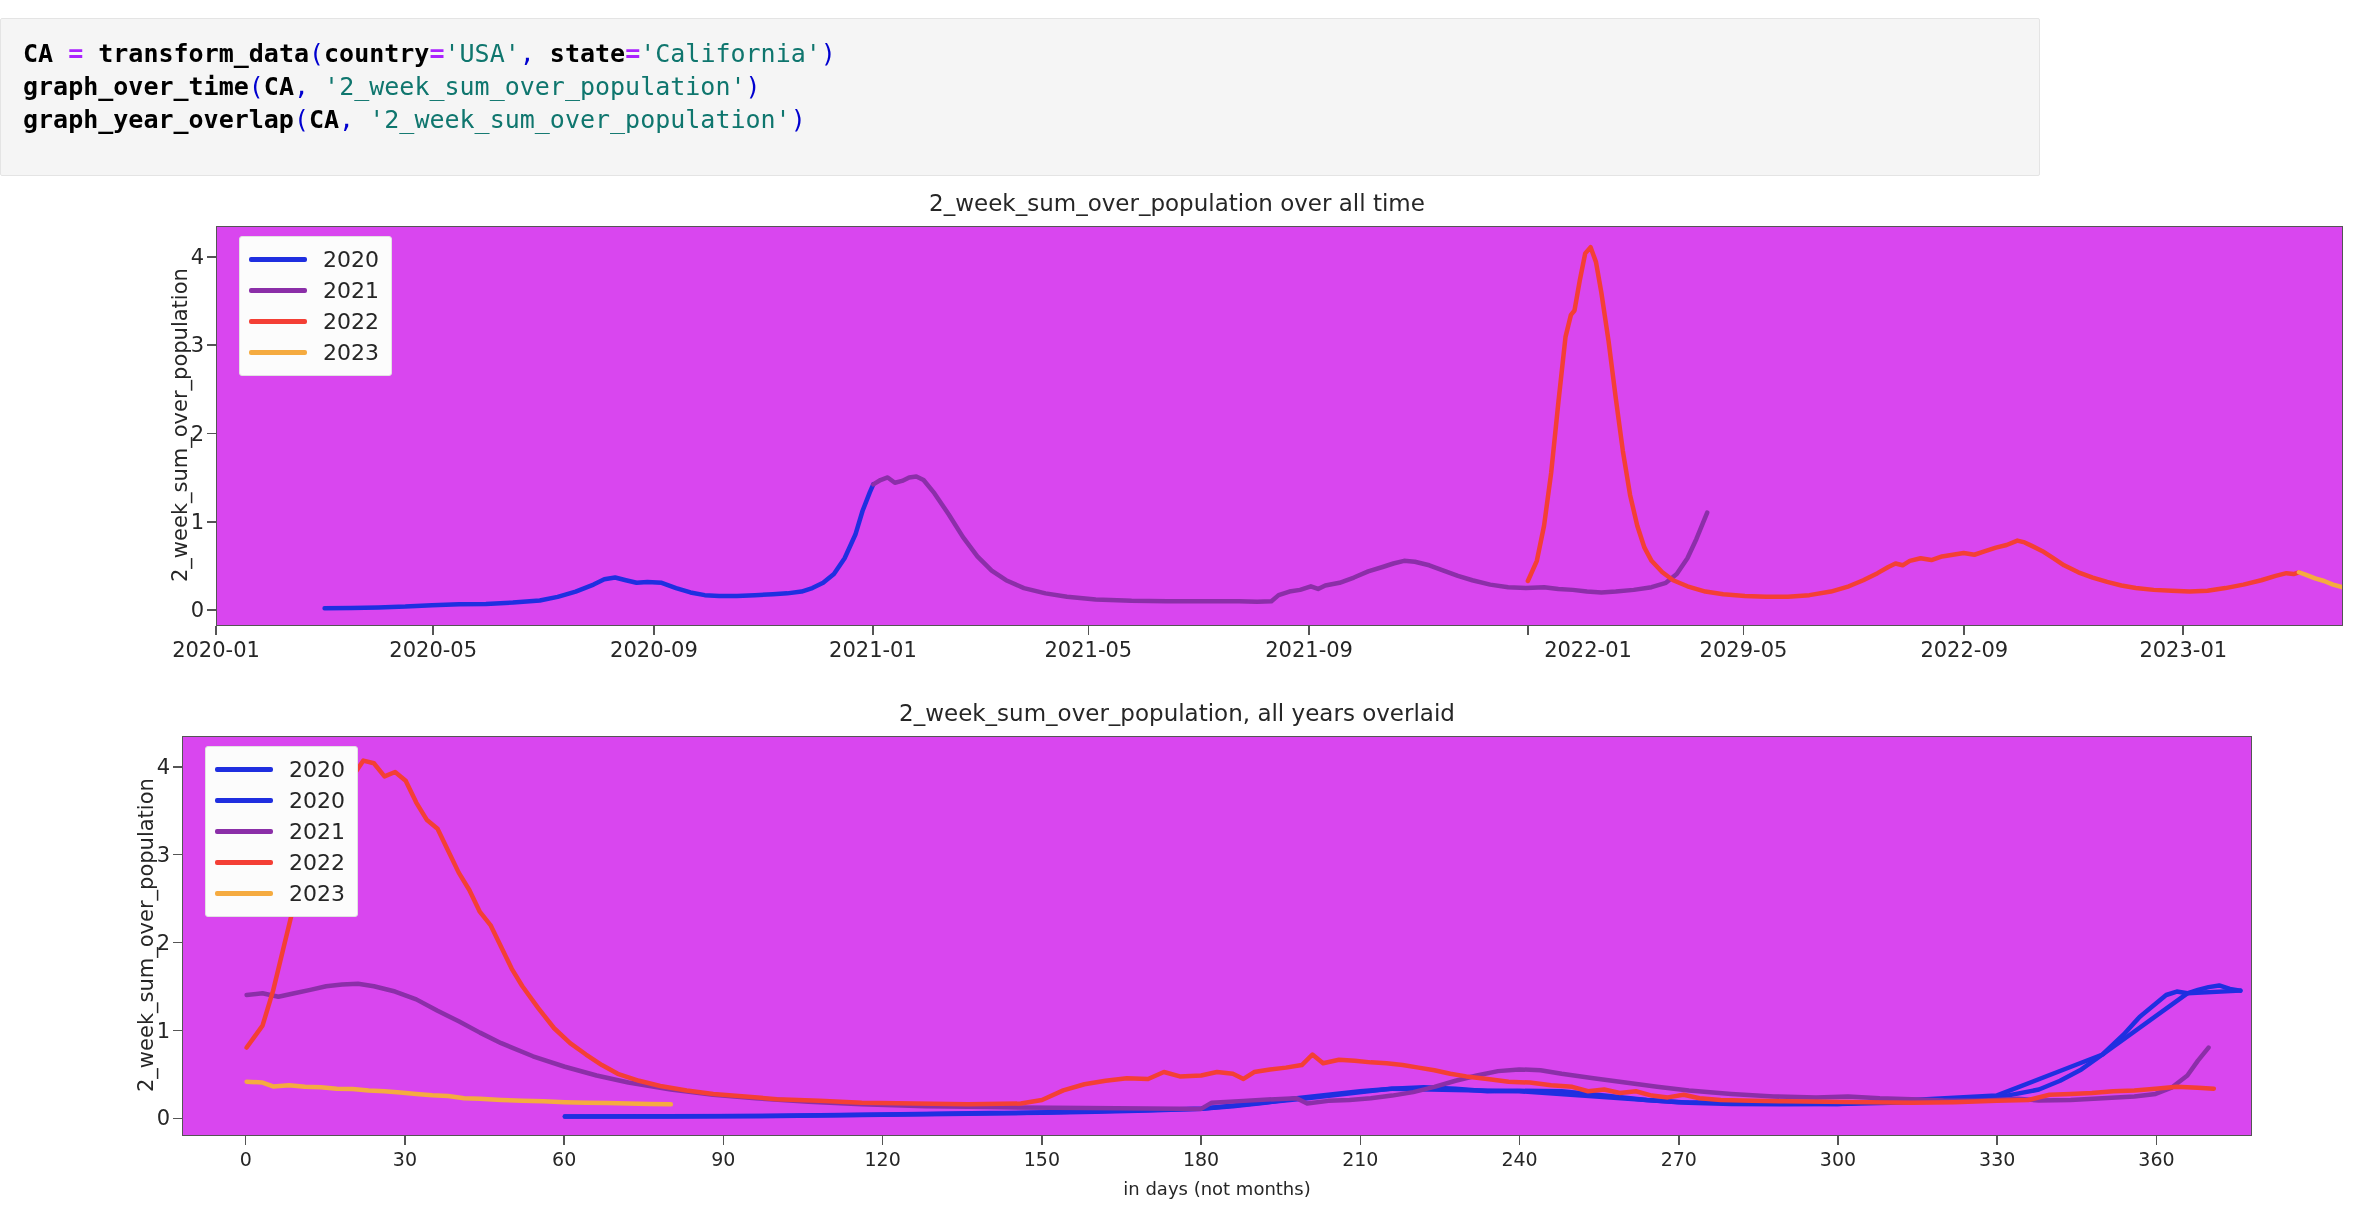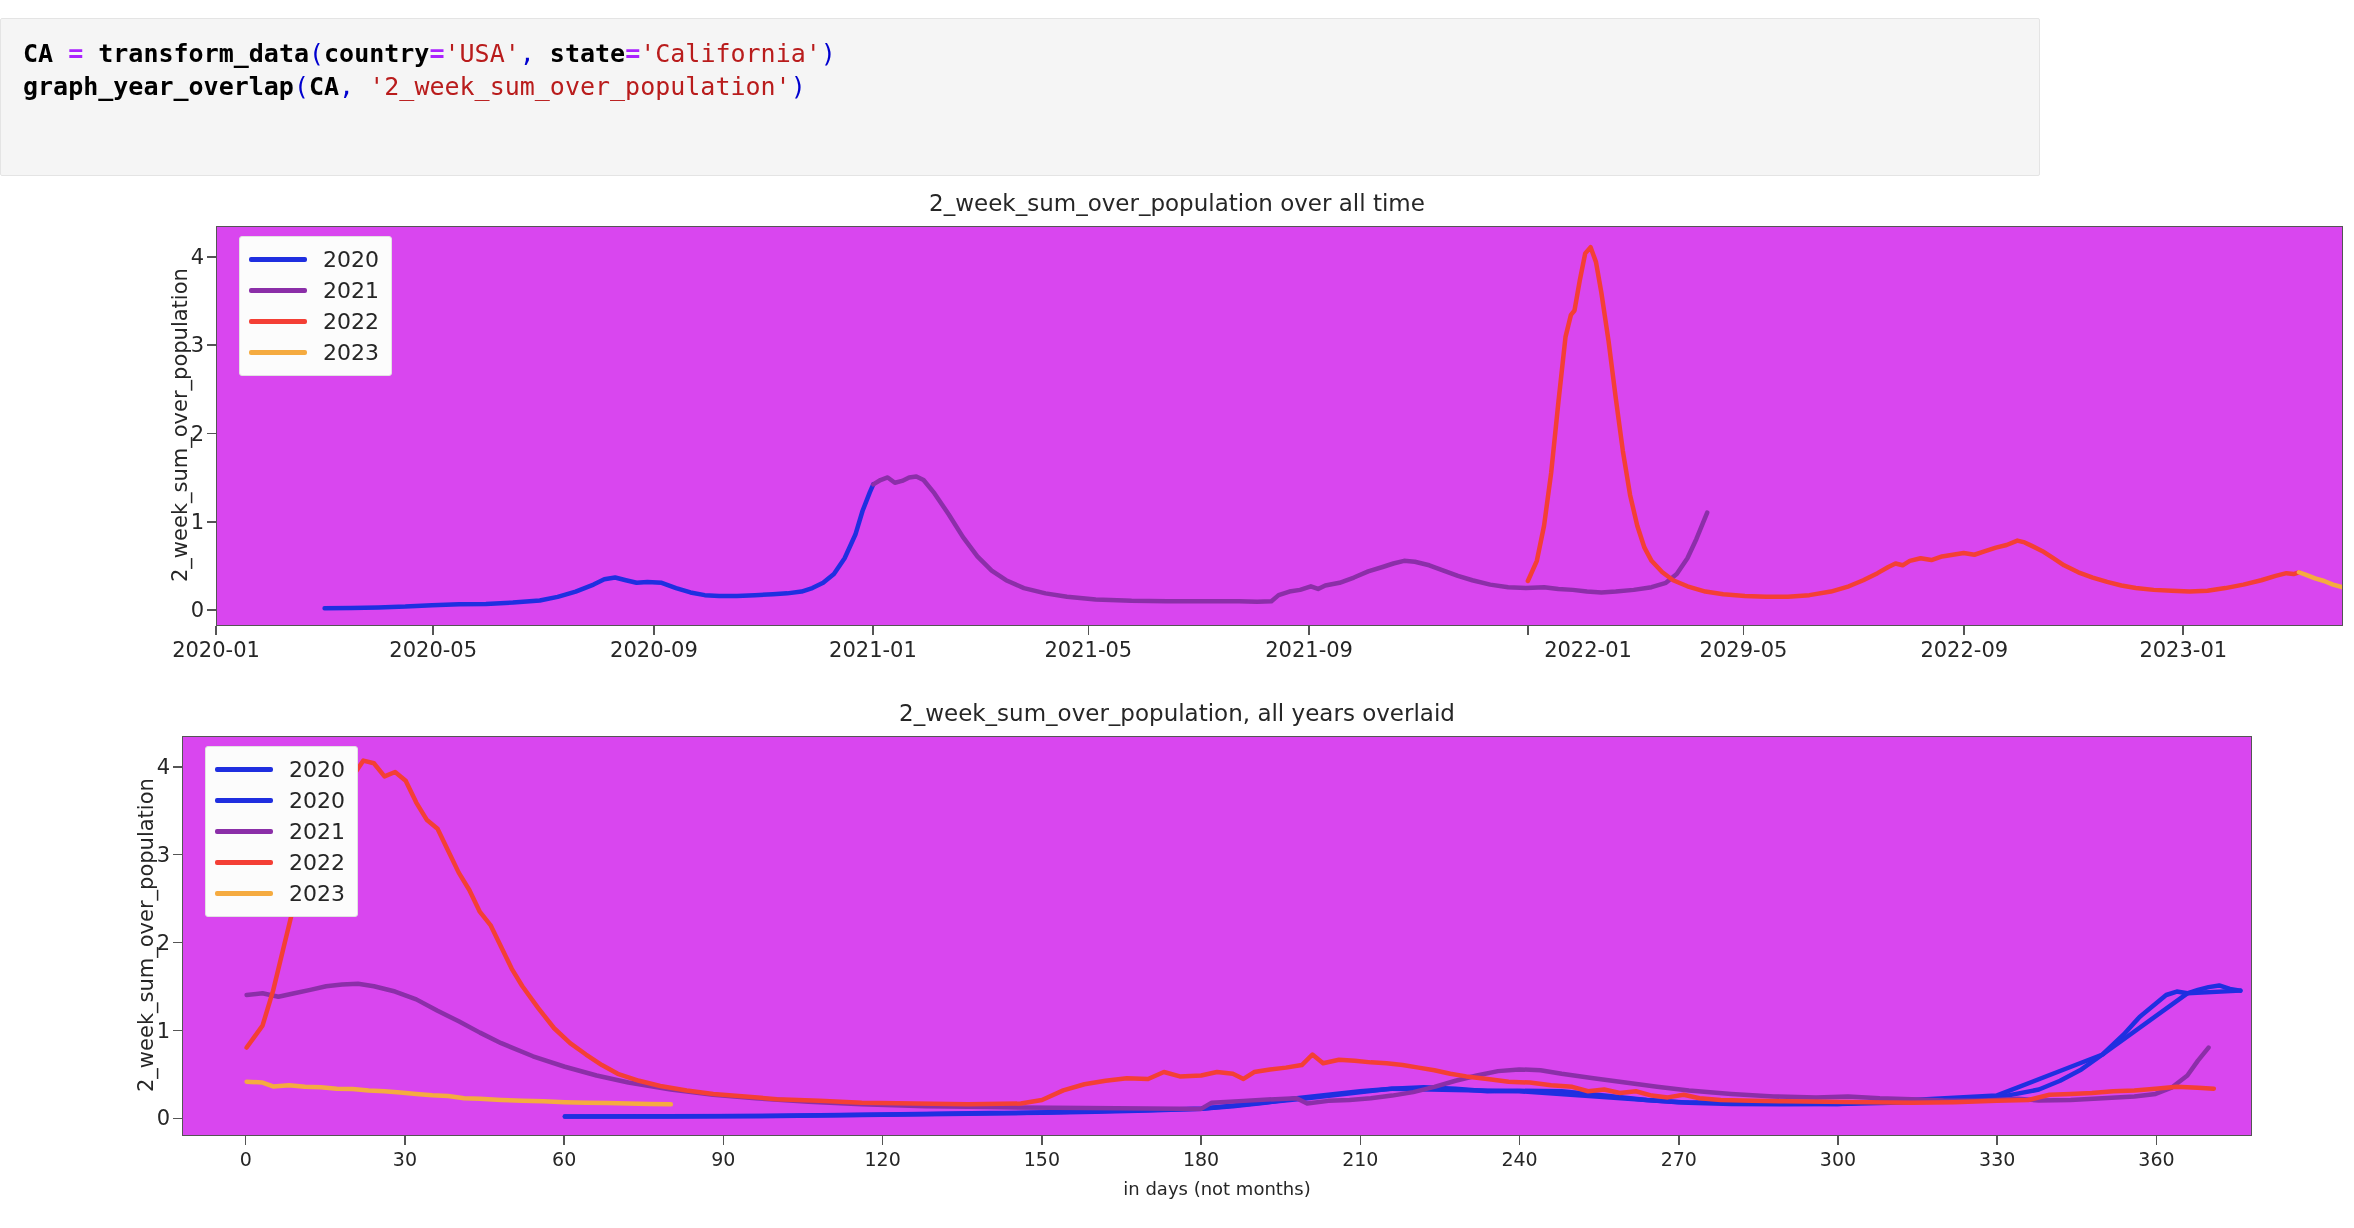--- a/index.html
+++ b/index.html
@@ -20,21 +20,21 @@
   }
   .editor{
     flex:0 0 auto;width:2040px;background:#f5f5f5;border:1px solid #e4e4e4;
     border-radius:2px;padding:18px 20px 22px 22px;box-sizing:border-box;
   }
   .codeline{
     font-family:"DejaVu Sans Mono","Liberation Mono",monospace;
     font-size:25px;line-height:33px;white-space:pre;color:#000;
   }
   .tk-op{color:#aa22ff;font-weight:bold;}
-  .tk-str{color:#b91c1c;text-align:center;}
+  .tk-str{color:#0f766e;text-align:center;}
   .tk-punc{color:#0000cf;}
   .tk-plain{color:#000;font-weight:bold;}
 
   
   .figure{position:absolute;left:0;}
   .fig1{top:190px;width:2354px;height:480px;}
   .fig2{top:700px;width:2354px;height:528px;}
 
   .fig-title{
     position:absolute;left:0;right:0;top:0;text-align:center;
@@ -84,20 +84,21 @@
   svg.curves{position:absolute;left:0;top:0;width:100%;height:100%;display:block;}
 </style>
 </head>
 <body>
 
 <div class="notebook">
 
   <div class="cell">
     <div class="editor">
       <div class="codeline"><span class="tk-plain">CA </span><span class="tk-op">=</span><span class="tk-plain"> transform_data</span><span class="tk-punc">(</span><span class="tk-plain">country</span><span class="tk-op">=</span><span class="tk-str">'USA'</span><span class="tk-punc">,</span><span class="tk-plain"> state</span><span class="tk-op">=</span><span class="tk-str">'California'</span><span class="tk-punc">)</span></div>
+      <div class="codeline"><span class="tk-plain">graph_over_time</span><span class="tk-punc">(</span><span class="tk-plain">CA</span><span class="tk-punc">,</span><span class="tk-plain"> </span><span class="tk-str">'2_week_sum_over_population'</span><span class="tk-punc">)</span></div>
       <div class="codeline"><span class="tk-plain">graph_year_overlap</span><span class="tk-punc">(</span><span class="tk-plain">CA</span><span class="tk-punc">,</span><span class="tk-plain"> </span><span class="tk-str">'2_week_sum_over_population'</span><span class="tk-punc">)</span></div>
     </div>
   </div>
 
   <div class="figure fig1">
     <div class="fig-title">2_week_sum_over_population over all time</div>
     <div class="ylabel">2_week_sum_over_population</div>
     <div class="plot-area">
       <svg class="curves" id="svg1" viewBox="0 0 2127 400" preserveAspectRatio="none">
           <path d="M107.7 383.2 L134.6 383.0 L161.5 382.3 L188.5 381.5 L215.4 380.1 L242.3 379.2 L269.2 378.8 L296.2 377.5 L323.1 375.3 L341.0 371.7 L359.0 366.4 L376.9 359.4 L387.7 354.1 L398.5 352.3 L409.2 355.0 L420.0 357.6 L430.8 356.7 L445.1 357.6 L459.5 362.9 L473.9 367.3 L488.2 370.0 L502.6 370.9 L520.5 370.9 L538.5 370.0 L556.4 369.1 L570.8 368.2 L585.1 366.4 L595.9 362.9 L606.7 357.6 L617.5 348.8 L628.2 332.9 L639.0 309.1 L646.2 285.2 L653.4 266.7 L656.9 258.7" fill="none" stroke="#1f2fe0" stroke-width="4.5" stroke-linejoin="round" stroke-linecap="round" vector-effect="non-scaling-stroke"></path>

